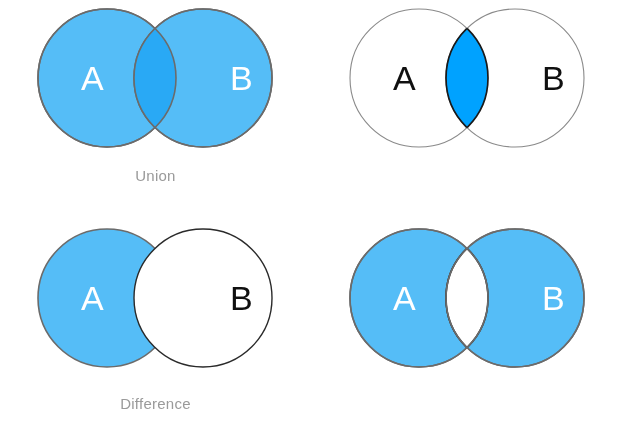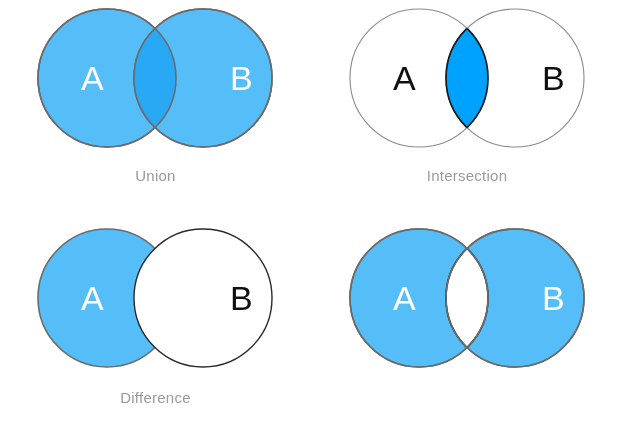--- a/index.html
+++ b/index.html
@@ -42,21 +42,21 @@
     font-weight: 400;
     color: #9a9a9a;
     letter-spacing: 0.25px;
     text-align: left;
     white-space: nowrap;
     line-height: 1;
   }
 
   
   .row-top .panel-caption { margin-top: 8px; }
-  .row-bottom .panel-caption { margin-top: 10px; }
+  .row-bottom .panel-caption { margin-top: 16px; }
 
   
   .set-letter {
     font-family: "Liberation Sans", sans-serif;
     font-size: 34px;
     font-weight: 400;
   }
   .set-letter-light { fill: #ffffff; }
   .set-letter-dark  { fill: #101010; }
 </style>
@@ -108,21 +108,20 @@
 
       <g clip-path="url(#clip-inter-b)">
         <circle cx="79" cy="78" r="69" fill="none" stroke="#1a1a1a" stroke-width="1.7"></circle>
       </g>
       <g clip-path="url(#clip-inter-a)">
         <circle cx="175" cy="78" r="69" fill="none" stroke="#1a1a1a" stroke-width="1.7"></circle>
       </g>
       <text class="set-letter set-letter-dark" x="53" y="90">A</text>
       <text class="set-letter set-letter-dark" x="202" y="90">B</text>
     </svg>
-    <div class="panel-caption">Intersection</div>
   </div>
 
   <div class="venn-panel row-bottom">
     <svg class="venn-figure" width="255" height="160" viewBox="0 0 255 160" aria-hidden="true">
 
       <circle cx="79" cy="78" r="69" fill="#55bdf7" stroke="#6b6b6b" stroke-width="1.6"></circle>
 
       <circle cx="175" cy="78" r="69" fill="#ffffff" stroke="#2a2a2a" stroke-width="1.4"></circle>
       <text class="set-letter set-letter-light" x="53" y="90">A</text>
       <text class="set-letter set-letter-dark" x="202" y="90">B</text>

